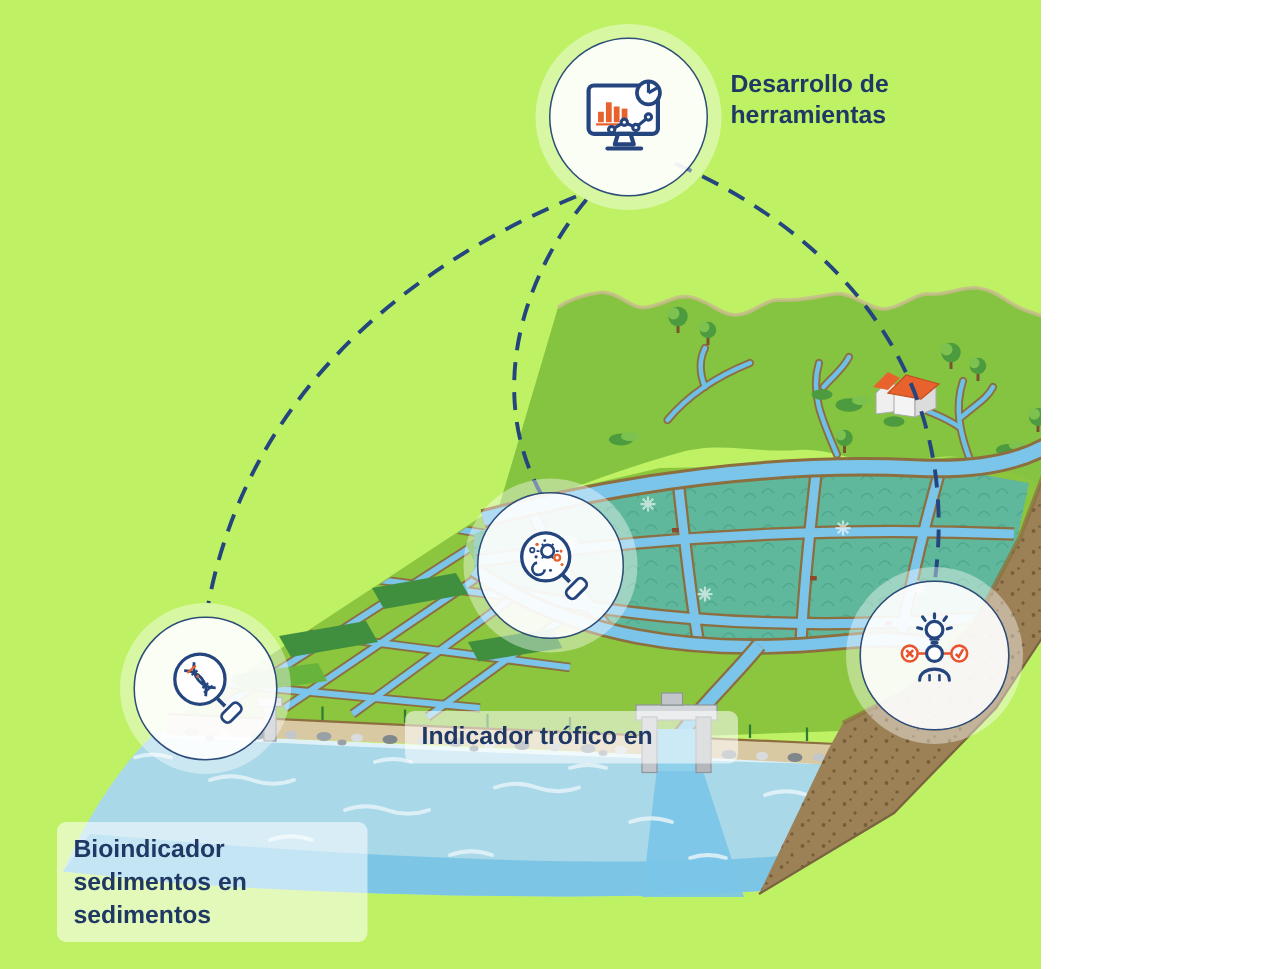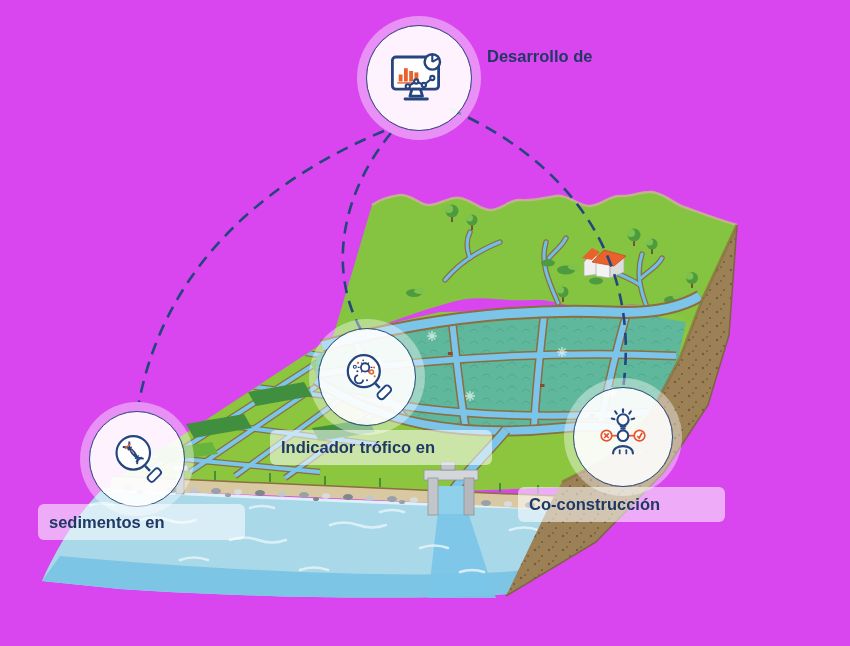--- a/index.html
+++ b/index.html
@@ -1,28 +1,28 @@
 <!DOCTYPE html>
 <html><head>
 <meta charset="utf-8">
 <style>
   html,body{margin:0;padding:0;background:#ffffff;}
-  .canvas{position:relative;width:850px;height:646px;background:#d946ef;overflow:hidden;
+  .canvas{position:relative;width:694px;height:646px;background:#bef264;overflow:hidden;
           font-family:"Liberation Sans", sans-serif;}
   .scene{position:absolute;left:0;top:0;width:850px;height:646px;}
   .node{position:absolute;border-radius:50%;background:rgba(255,255,255,0.93);
         border:1.6px solid #2E4D7B;display:flex;align-items:center;justify-content:center;
         box-shadow:0 0 0 9px rgba(255,255,255,0.40);}
   #n-toolbox{left:366px;top:25px;width:104px;height:104px;}
   #n-sediment{left:89px;top:411px;width:94px;height:94px;}
   #n-water{left:318px;top:328px;width:96px;height:96px;}
   #n-cocreation{left:573px;top:387px;width:98px;height:98px;}
   .label{position:absolute;color:#1F3864;font-weight:700;font-size:16.5px;line-height:21px;}
   .label span{display:block;}
-  .boxed{background:rgba(255,255,255,0.55);border-radius:6px;padding:7px 11px;}
+  .boxed{background:rgba(255,255,255,0.55);border-radius:6px;padding:7px 11px;margin-top:44px;}
   #lbl-toolbox{left:487px;top:46px;width:150px;}
   #lbl-sediment{left:38px;top:504px;width:185px;line-height:22px;}
   #lbl-water{left:270px;top:430px;width:200px;}
   #lbl-cocreation{left:518px;top:487px;width:185px;}
 </style>
 </head>
 <body>
 
 <div class="canvas">
 
@@ -401,24 +401,24 @@
       <path d="M35,75 C35,60 65,60 65,75" fill="none" stroke="#24457E" stroke-width="3.2" stroke-linecap="round"></path>
       <g stroke="#24457E" stroke-width="2.6" stroke-linecap="round">
         <line x1="45" y1="70" x2="45" y2="75"></line>
           <line x1="55" y1="70" x2="55" y2="75"></line>
       </g>
     </svg>
   </div>
 
   <div class="label" id="lbl-toolbox">
     <span>Desarrollo de</span>
+    <span>herramientas</span>
   </div>
   <div class="label boxed" id="lbl-sediment">
+    <span>Bioindicador</span>
     <span>sedimentos en</span>
+    <span>sedimentos</span>
   </div>
   <div class="label boxed" id="lbl-water">
     <span>Indicador trófico en</span>
   </div>
-  <div class="label boxed" id="lbl-cocreation">
-    <span>Co-construcción</span>
-  </div>
 
 </div>
 
 </body></html>

